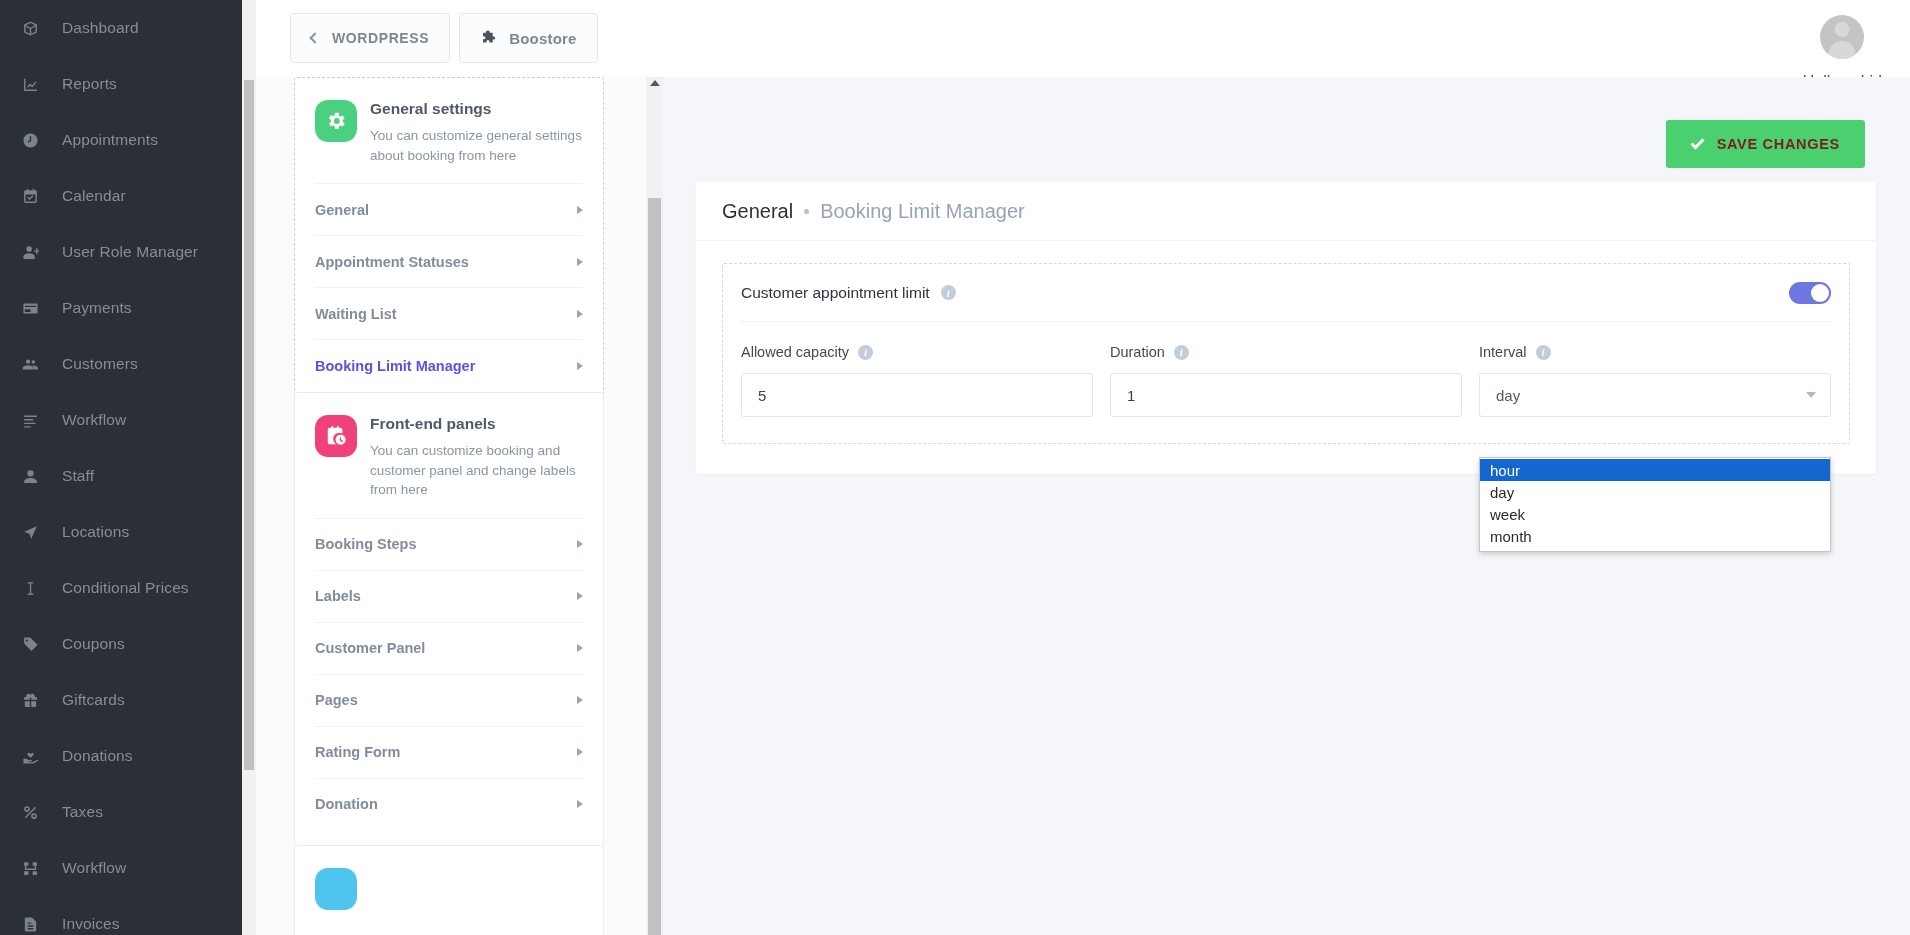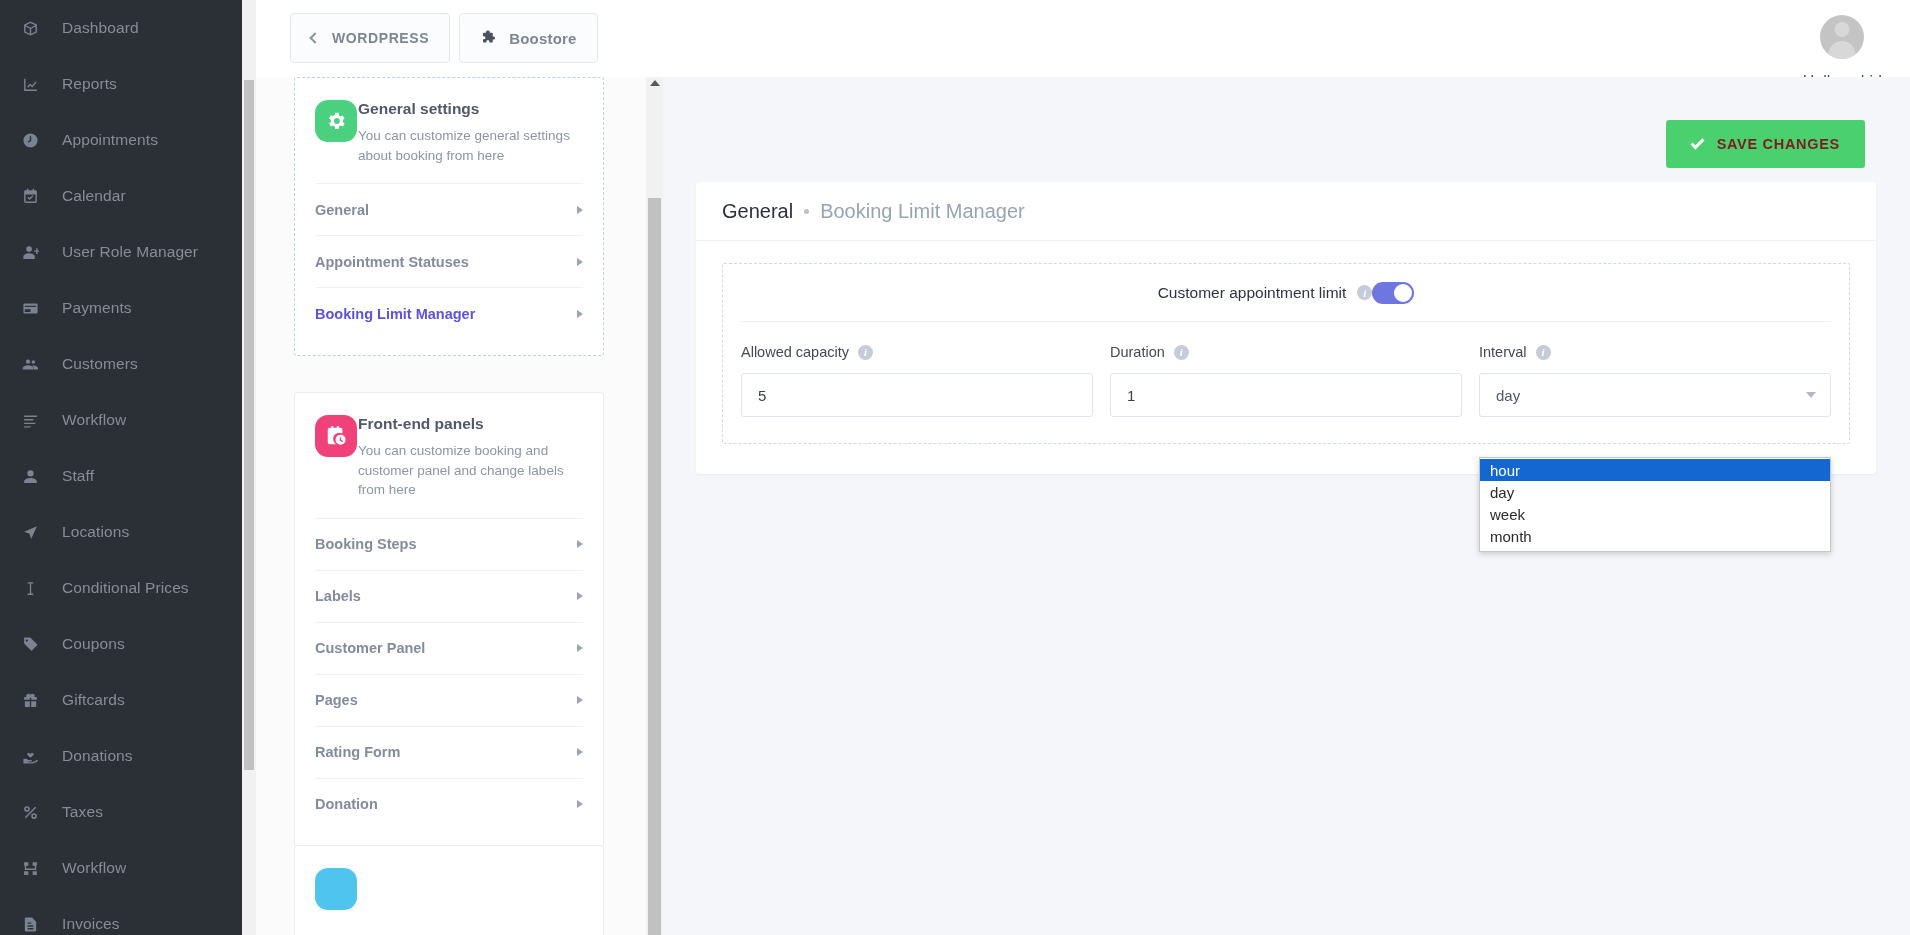--- a/index.html
+++ b/index.html
@@ -104,21 +104,21 @@
     background: #fbfbfc;
     overflow: hidden;
   }
   .card {
     position: absolute; left: 38px; width: 310px;
     background: #ffffff;
     border: 1px solid #e9edf2;
     border-radius: 3px;
   }
   .card.active { border: 1px dashed #b9d4e6; }
-  .card-head { display: flex; gap: 1px; padding: 22px 20px 18px 20px; }
+  .card-head { display: flex; gap: 13px; padding: 22px 20px 18px 20px; }
   .card-ico {
     width: 42px; height: 42px; flex: 0 0 42px;
     border-radius: 13px;
     display: flex; align-items: center; justify-content: center;
   }
   .card-ico.green { background: #4ad07f; }
   .card-ico.pink  { background: #f0417a; }
   .card-ico.blue  { background: #4ec4ef; }
   .card-ico svg { width: 22px; height: 22px; fill: #ffffff; display: block; }
   .card-title { font-size: 15.5px; font-weight: bold; color: #51586a; margin-bottom: 8px; }
@@ -192,21 +192,21 @@
   .crumb-dot { width: 5px; height: 5px; border-radius: 50%; background: #b5c2d0; }
   .crumb-2 { font-size: 20px; color: #97a3b4; }
 
   .limit-box {
     margin: 22px 26px 30px 26px;
     border: 1px dashed #cfdae6;
     border-radius: 2px;
     padding: 0 18px 26px 18px;
   }
   .limit-top {
-    height: 58px; display: flex; align-items: center; justify-content: center;
+    height: 58px; display: flex; align-items: center; justify-content: space-between;
     border-bottom: 1px solid #eef1f5;
   }
   .limit-title { display: flex; align-items: center; gap: 11px; }
   .limit-title .t { font-size: 15.5px; color: #2e343f; }
   .info-i {
     width: 15px; height: 15px; border-radius: 50%;
     background: #c3ccd8; color: #fff;
     font-size: 11px; font-weight: bold; font-style: italic;
     display: inline-flex; align-items: center; justify-content: center;
     font-family: "Liberation Serif", serif;
@@ -449,20 +449,24 @@
             <div class="card-desc">You can customize general settings about booking from here</div>
           </div>
         </div>
         <div class="card-rows">
           <div class="card-row">
             <span class="txt">General</span>
             <span class="tri-right"></span>
           </div>
           <div class="card-row">
             <span class="txt">Appointment Statuses</span>
+            <span class="tri-right"></span>
+          </div>
+          <div class="card-row">
+            <span class="txt">Waiting List</span>
             <span class="tri-right"></span>
           </div>
           <div class="card-row sel">
             <span class="txt">Booking Limit Manager</span>
             <span class="tri-right"></span>
           </div>
         </div>
         <div class="card-pad"></div>
       </div>
       <div class="card" style="top: 315px;">

